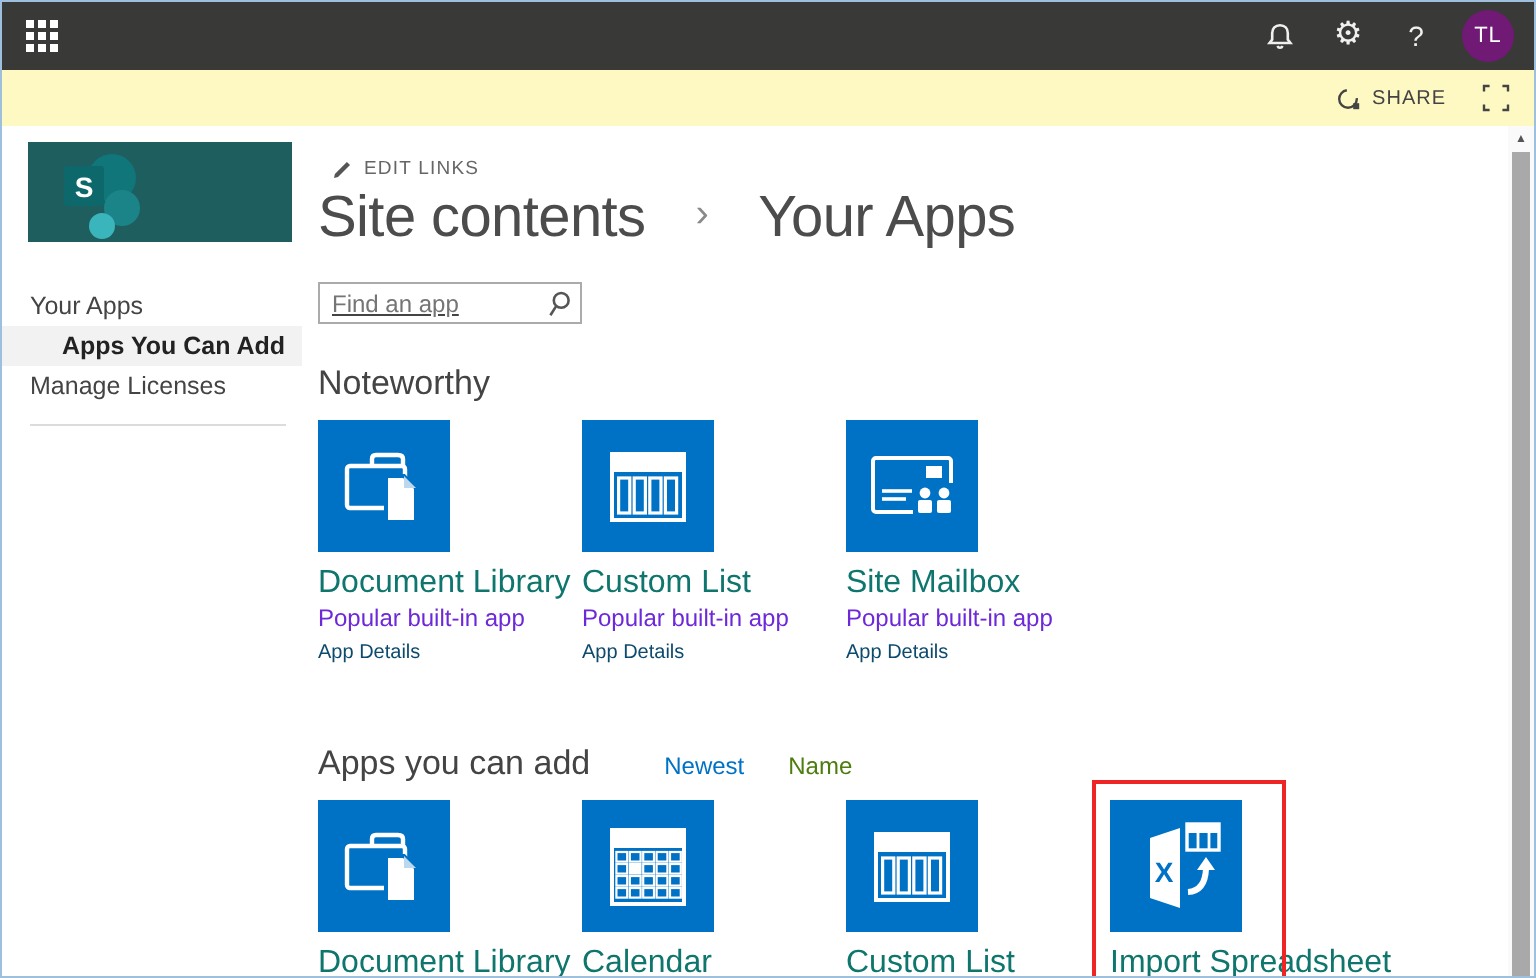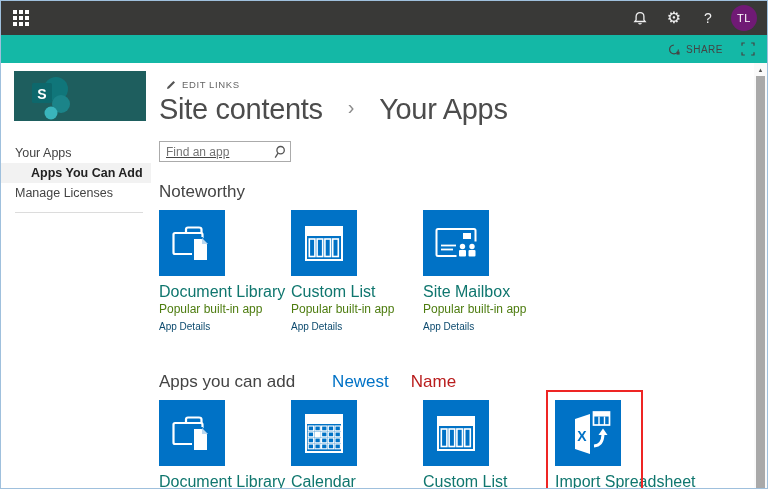--- a/index.html
+++ b/index.html
@@ -10,21 +10,21 @@
   .topbar { height:34px; background:#393937; display:flex; align-items:center; justify-content:space-between; padding:0 6px 0 12px; }
   .waffle { width:17px; height:17px; display:grid; grid-template-columns:repeat(3,4px); grid-template-rows:repeat(3,4px); gap:2px; cursor:pointer; }
   .waffle span { background:#fff; }
   .topbar-right { display:flex; align-items:center; }
   .top-icon { width:34px; height:34px; display:flex; align-items:center; justify-content:center; color:#f0f0f0; cursor:pointer; }
   .gear-glyph { font-size:16px; line-height:1; }
   .help-glyph { font-size:14px; }
   .avatar { width:26px; height:26px; border-radius:50%; background:#701a75; color:#fff; font-size:11px; display:flex; align-items:center; justify-content:center; margin:0 4px 0 6px; cursor:pointer; letter-spacing:.5px; }
 
   
-  .ribbon { height:28px; background:#14b8a6; display:flex; align-items:center; justify-content:flex-end; padding-right:12px; gap:18px; }
+  .ribbon { height:28px; background:#fef9c3; display:flex; align-items:center; justify-content:flex-end; padding-right:12px; gap:18px; }
   .share-btn { display:flex; align-items:center; gap:5px; font-size:10px; color:#444; letter-spacing:.5px; cursor:pointer; }
   .focus-btn { display:flex; align-items:center; cursor:pointer; }
 
   .content { position:absolute; top:62px; left:0; right:0; bottom:0; display:flex; background:#fff; }
 
   
   .sidebar { width:150px; flex:none; padding-top:8px; }
   .logo { margin-left:13px; width:132px; height:50px; display:block; }
   .nav { margin-top:22px; font-size:12.5px; color:#444; }
   .nav-item { height:20px; line-height:20px; padding-left:14px; cursor:pointer; white-space:nowrap; }
@@ -35,29 +35,29 @@
   .main { flex:1; padding-left:8px; position:relative; }
   .edit-links { margin-top:16px; margin-left:7px; font-size:9.5px; color:#666; letter-spacing:.6px; display:flex; gap:5px; cursor:pointer; }
   .page-title { margin-top:3px; font-size:29px; color:#4c4c4c; font-weight:300; letter-spacing:-.3px; display:flex; align-items:center;gap:14px; }
   .crumb-parent { cursor:pointer; }
   .crumb-sep { font-size:20px; color:#8a8a8a; margin:0 11px; transform:translateY(-2px); }
   .search-wrap { margin-top:15px; position:relative; width:132px; }
   .search-input { width:132px; height:21px; border:1px solid #ababab; font-size:12px; color:#444; padding:0 22px 0 6px; font-family:"Liberation Sans",sans-serif; outline:none;text-decoration:underline; }
   .search-icon { position:absolute; right:5px; top:4px; cursor:pointer; }
 
   .section-head { margin-top:20px; font-size:17px; color:#444; display:flex; align-items:baseline; }
-  .sort-link { font-size:17px; cursor:pointer; }
+  .sort-link { font-size:12px; cursor:pointer; }
   .sort-newest { color:#0072C6; margin-left:37px; }
-  .sort-name { color:#b91c1c; margin-left:22px; }
+  .sort-name { color:#4d7c0f; margin-left:22px; }
 
   .tiles { display:flex; margin-top:8px; }
   .app-cell { width:132px; position:relative; }
   .tile { width:66px; height:66px; background:#0072C6; cursor:pointer; }
   .app-name { margin-top:7px; font-size:16px; font-weight:normal; color:#0f766e; white-space:nowrap; }
-  .app-sub { margin-top:1px; font-size:12px; color:#4d7c0f; }
+  .app-sub { margin-top:1px; font-size:12px; color:#6d28d9; }
   .app-link { margin-top:3px; font-size:10px; color:#0c4a6e; cursor:pointer; display:inline-block; }
   .highlight-box { position:absolute; left:-9px; top:-10px; width:97px; height:105px; border:2px solid #ee2524; pointer-events:none; }
 
   
   .scrollbar { position:absolute; right:0; top:62px; bottom:0; width:13px; background:#fafafa; }
   .scroll-arrow { height:13px; display:flex; align-items:center; justify-content:center; font-size:6px; color:#555; cursor:pointer; }
   .scroll-thumb { position:absolute; top:13px; bottom:0; left:2px; width:9px; background:#a9a9a9; cursor:pointer; }
 </style>
 </head>
 <body>

